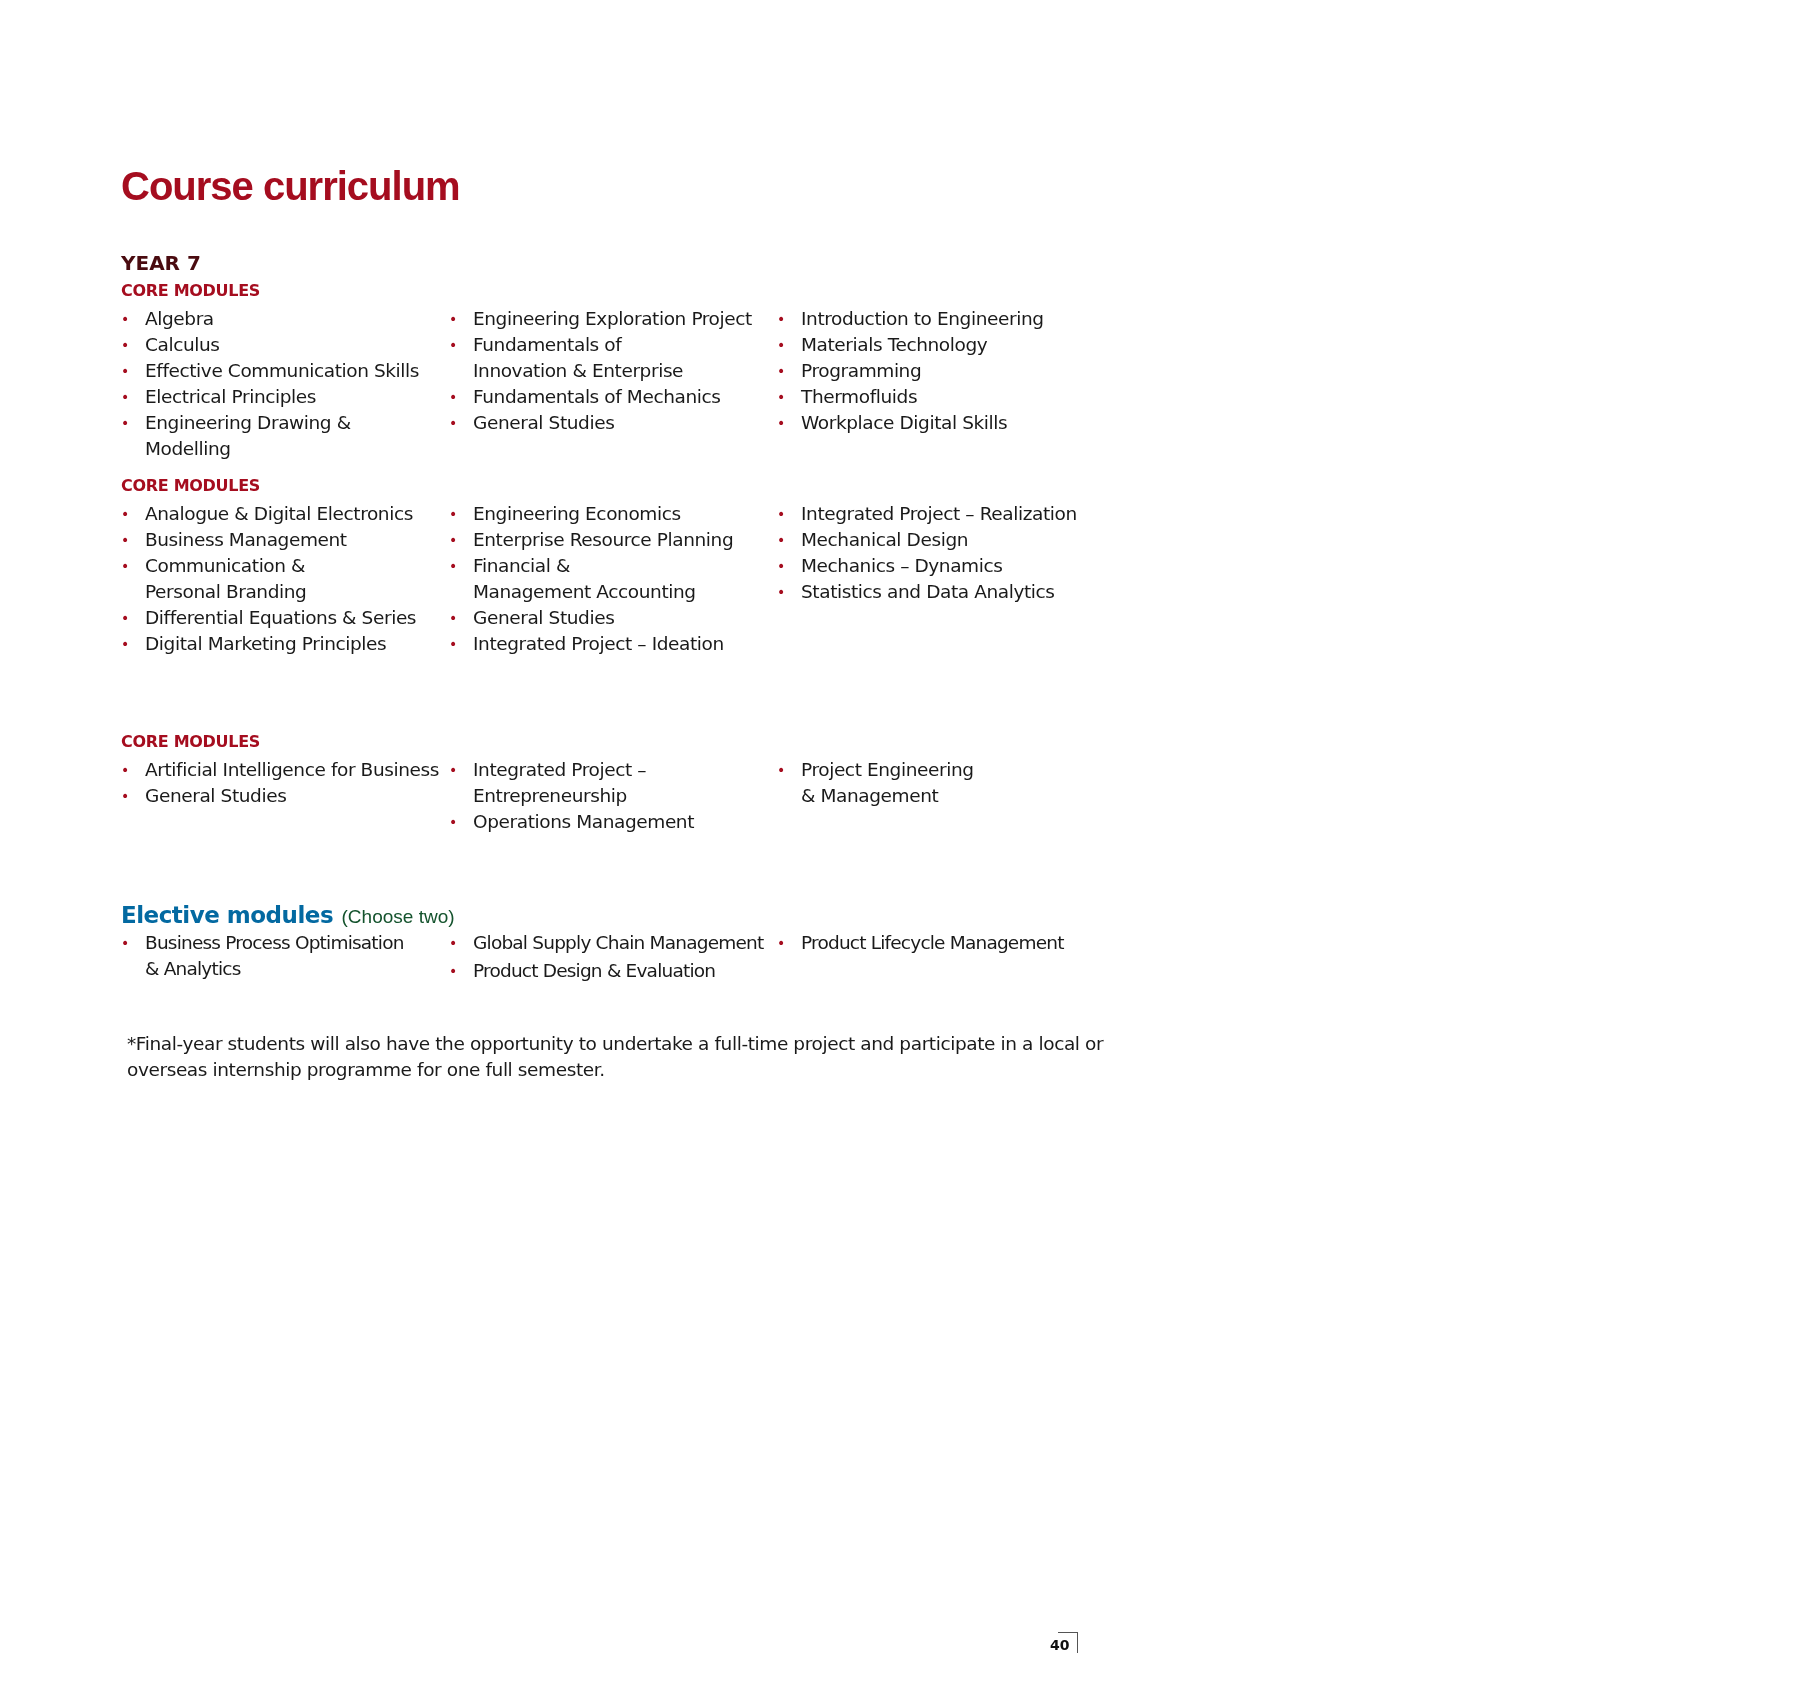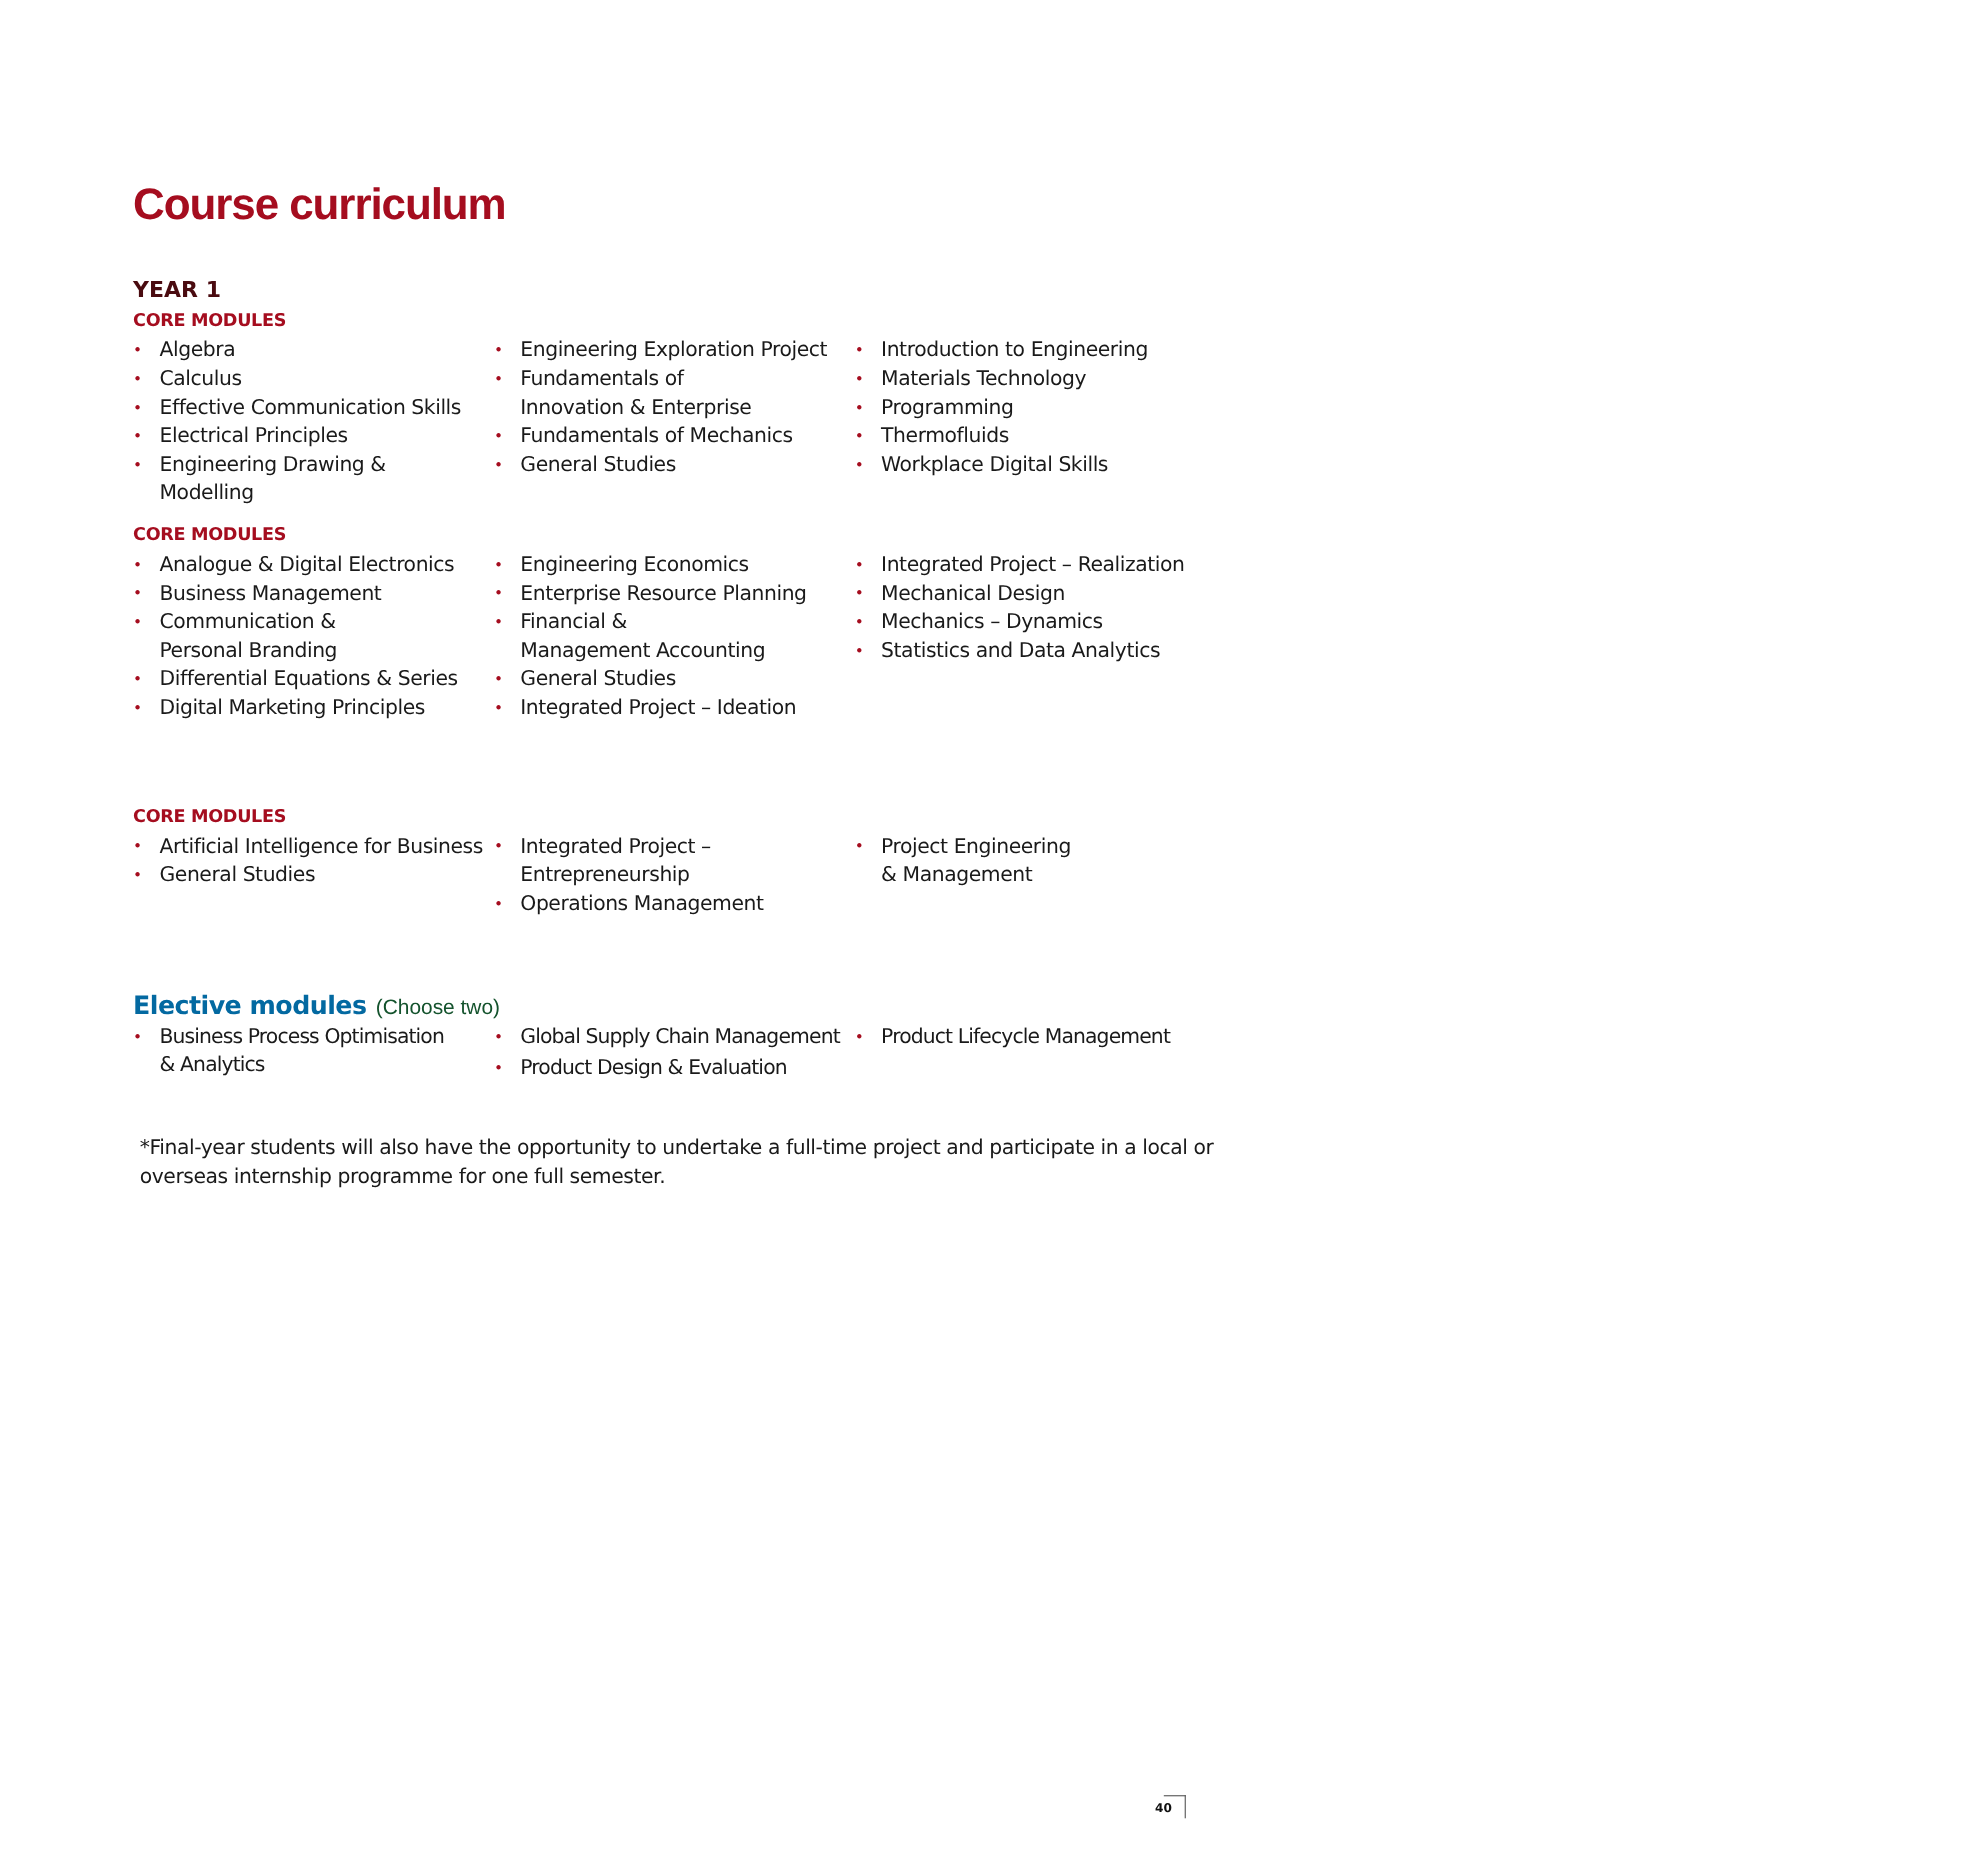--- a/index.html
+++ b/index.html
@@ -25,33 +25,33 @@
   .col li .dot { position: absolute; left: 0; top: 0; color: #a50d1f; font-size: 14px; line-height: 26px; }
   .elect-head { margin: 0; line-height: 30px; height: 30px; }
   .elect-title { font-family: "DejaVu Sans", sans-serif; font-weight: bold; font-size: 23px;
                  color: #0369a1; letter-spacing: -0.5px; }
   .elect-note { font-family: "Liberation Sans", sans-serif; font-size: 19px; color: #14532d; margin-left: 4px; }
   .elect li { letter-spacing: -0.8px; }
   .footnote { position: absolute; left: 121px; top: 1025px; width: 980px; margin: 6px;
               font-family: "DejaVu Sans", sans-serif; font-size: 18.5px; line-height: 26px;
               color: #1a1a1a; letter-spacing: -0.4px; }
   .pagenum { position: absolute; left: 1050px; top: 1637px; font-family: "DejaVu Sans", sans-serif;
-             font-weight: bold; font-size: 11px; color: #111; }
+             font-weight: bold; font-size: 14px; color: #111; }
   .corner { position: absolute; left: 1058px; top: 1632px; width: 19px; height: 20px;
             border-top: 1.5px solid #555; border-right: 1.5px solid #555; }
 </style>
 </head>
 <body>
 
 <div class="page">
 
   <h1 class="title">Course curriculum</h1>
 
   <section class="section" style="top:250px;">
-    <div class="year">YEAR 1</div>
+    <div class="year">YEAR 7</div>
     <div class="core">CORE MODULES</div>
     <div class="cols">
       <ul class="col c0">
         <li><span class="dot">•</span><span>Algebra</span></li>
         <li><span class="dot">•</span><span>Calculus</span></li>
         <li><span class="dot">•</span><span>Effective Communication Skills</span></li>
         <li><span class="dot">•</span><span>Electrical Principles</span></li>
         <li><span class="dot">•</span><span>Engineering Drawing &amp; Modelling</span></li>
       </ul>
       <ul class="col c1">

